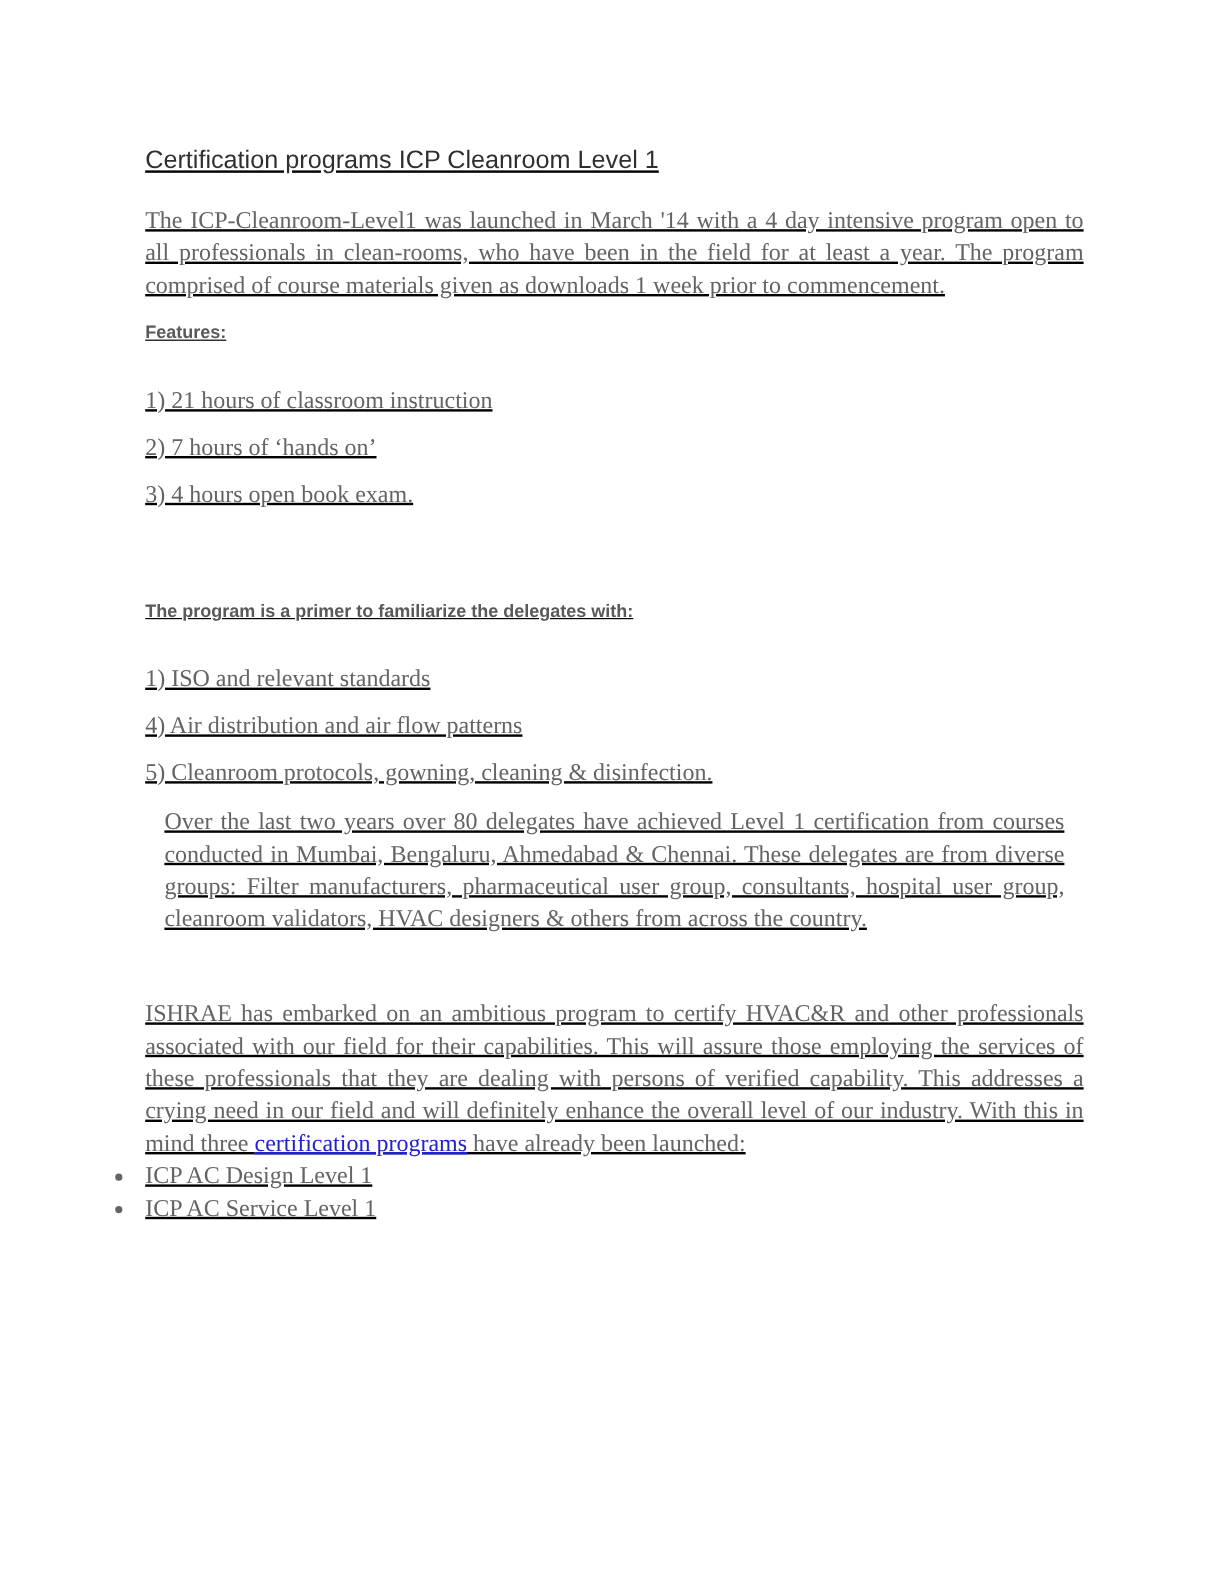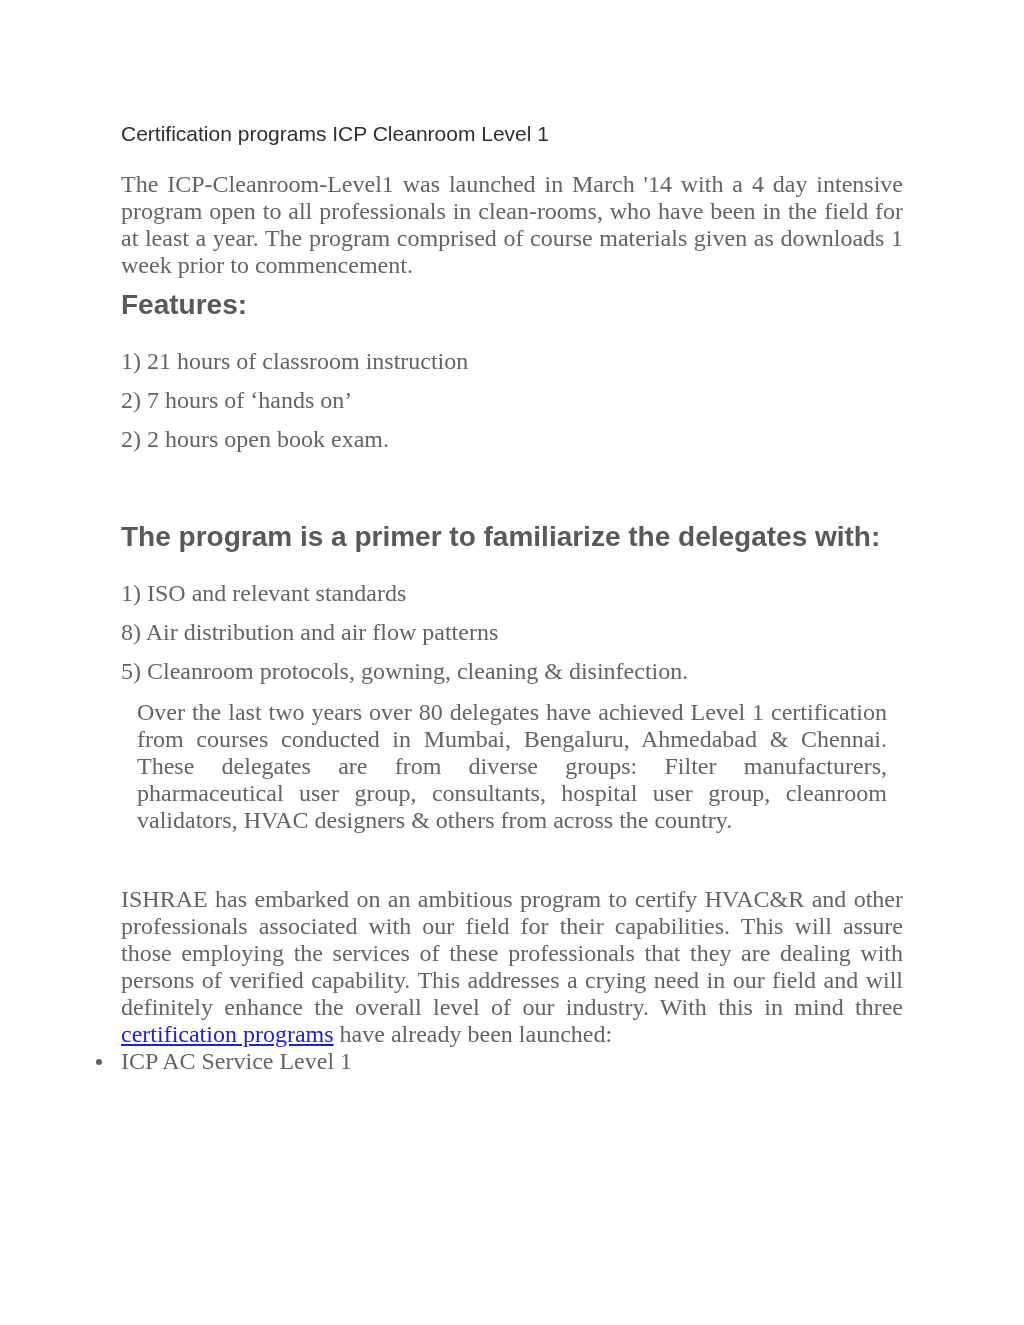--- a/index.html
+++ b/index.html
@@ -14,41 +14,42 @@
   body {
     width: 1024px;
     height: 1325px;
     background: var(--background);
     overflow: hidden;
   }
   .page {
     width: 1024px;
     height: 1026px;
     padding: 119px 121px 0 121px;
+    text-decoration: underline;
   }
   .doc-title {
     margin: 0;
     font-family: "Liberation Sans", sans-serif;
     font-weight: 400;
     font-size: 21px;
     line-height: 30px;
     color: var(--title_text);
   }
   .body-text {
     font-family: "Liberation Serif", serif;
-    font-size: 24px;
+    font-size: 20px;
     line-height: 27px;
     color: var(--body_text);
   }
   p.intro { margin: 22px 0 0; text-align: justify; }
   h2.subheading {
     margin: 0;
     font-family: "Liberation Sans", sans-serif;
     font-weight: 700;
-    font-size: 28px;
+    font-size: 15px;
     line-height: 27px;
     color: var(--heading_text);
   }
   h2.features-heading { margin-top: 12px; }
   h2.primer-heading { margin-top: 70px; }
   .numlist { margin: 30px 0 0; }
   .numlist p { margin: 0 0 12px; }
   p.delegates { margin: 14px 16px 0; text-align: justify; }
   p.launch { margin: 52px 0 0; text-align: justify; }
   p.launch a {
@@ -82,35 +83,39 @@
 
   <h1 class="doc-title">Certification programs ICP Cleanroom Level 1</h1>
 
   <p class="body-text intro">The ICP-Cleanroom-Level1 was launched in March '14 with a 4 day intensive program open to all professionals in clean-rooms, who have been in the field for at least a year. The program comprised of course materials given as downloads 1 week prior to commencement.</p>
 
   <h2 class="subheading features-heading">Features:</h2>
 
   <div class="numlist body-text">
     <p>1) 21 hours of classroom instruction</p>
     <p>2) 7 hours of ‘hands on’</p>
-    <p>2) 2 hours open book exam.</p>
+    <p>3) 4 hours open book exam.</p>
   </div>
 
   <h2 class="subheading primer-heading">The program is a primer to familiarize the delegates with:</h2>
 
   <div class="numlist body-text">
     <p>1) ISO and relevant standards</p>
-    <p>8) Air distribution and air flow patterns</p>
+    <p>4) Air distribution and air flow patterns</p>
     <p>5) Cleanroom protocols, gowning, cleaning &amp; disinfection.</p>
   </div>
 
   <p class="body-text delegates">Over the last two years over 80 delegates have achieved Level 1 certification from courses conducted in Mumbai, Bengaluru, Ahmedabad &amp; Chennai. These delegates are from diverse groups: Filter manufacturers, pharmaceutical user group, consultants, hospital user group, cleanroom validators, HVAC designers &amp; others from across the country.</p>
 
   <p class="body-text launch"><span>ISHRAE has embarked on an ambitious program to certify HVAC&amp;R and other professionals associated with our field for their capabilities. This will assure those employing the services of these professionals that they are dealing with persons of verified capability. This addresses a crying need in our field and will definitely enhance the overall level of our industry. With this in mind three </span><a>certification programs</a><span> have already been launched:</span></p>
 
   <ul class="programs body-text">
     <li>
       <span class="bullet-dot"></span>
+      <span>ICP AC Design Level 1</span>
+    </li>
+    <li>
+      <span class="bullet-dot"></span>
       <span>ICP AC Service Level 1</span>
     </li>
   </ul>
 
 </div>
 
 </body></html>

